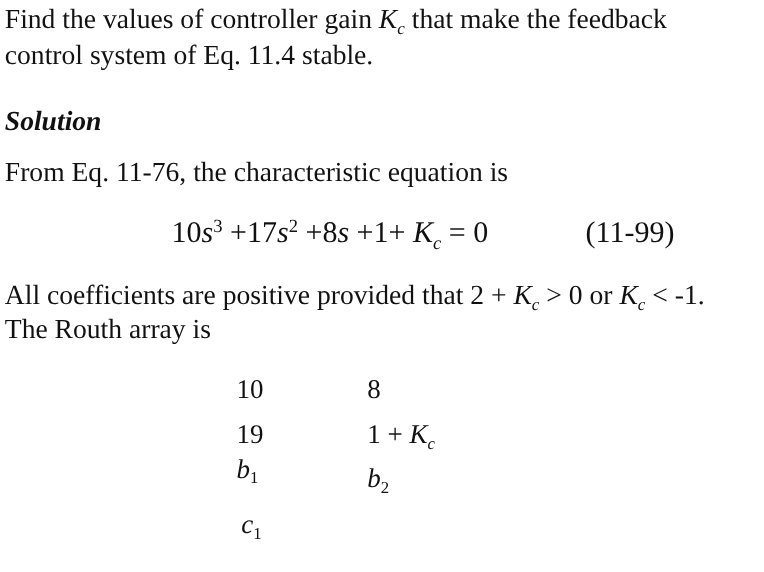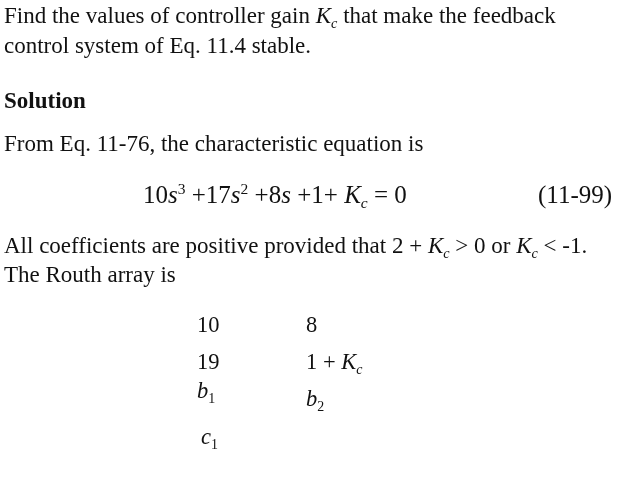--- a/index.html
+++ b/index.html
@@ -5,40 +5,40 @@
     html, body { margin: 0; padding: 0; background: #ffffff; }
     body {
       width: 637px; height: 477px; position: relative; overflow: hidden;
       font-family: "Liberation Serif", "DejaVu Serif", serif;
       color: #111111;
     }
     .txt { position: absolute; font-size: 23px; line-height: 25px; white-space: nowrap; }
     .it { font-style: italic; }
     sub { font-size: 0.62em; vertical-align: -0.35em; line-height: 0; }
     sup { font-size: 0.62em; vertical-align: 0.55em; line-height: 0; }
-    .bold { font-weight: bold; }
+    .bold { font-weight: bold; font-style: italic; }
     .eq { position: absolute; font-size: 25px; white-space: nowrap; }
     .cell { position: absolute; font-size: 22.5px; white-space: nowrap; }
   </style>
 </head>
 <body>
 
 <div class="txt" style="left:4px; top:3px;">
   <span>Find the values of controller gain </span><span class="it">K</span><sub class="it">c</sub><span> that make the feedback</span>
 </div>
 <div class="txt" style="left:4px; top:33px;">control system of Eq. 11.4 stable.</div>
 
 <div class="txt bold" style="left:4px; top:88px;">Solution</div>
 
 <div class="txt" style="left:4px; top:131px;">From Eq. 11-76, the characteristic equation is</div>
 
 <div class="eq" style="left:143px; top:181px;">
   <span>10</span><span class="it">s</span><sup>3</sup><span> +17</span><span class="it">s</span><sup>2</sup><span> +8</span><span class="it">s</span><span> +1+ </span><span class="it">K</span><sub class="it">c</sub><span> = 0</span>
 </div>
-<div class="eq" style="left:538px; top:181px;">(11-99)</div>
+<div class="eq" style="left:488px; top:181px;">(11-99)</div>
 
 <div class="txt" style="left:4px; top:233px;">
   <span>All coefficients are positive provided that 2 + </span><span class="it">K</span><sub class="it">c</sub><span> &gt; 0 or </span><span class="it">K</span><sub class="it">c</sub><span> &lt; -1.</span>
 </div>
 <div class="txt" style="left:4px; top:262px;text-align:right;">The Routh array is</div>
 
 <div>
   <div class="cell" style="left:197px; top:312px;">10</div>
   <div class="cell" style="left:306px; top:312px;">8</div>
 

